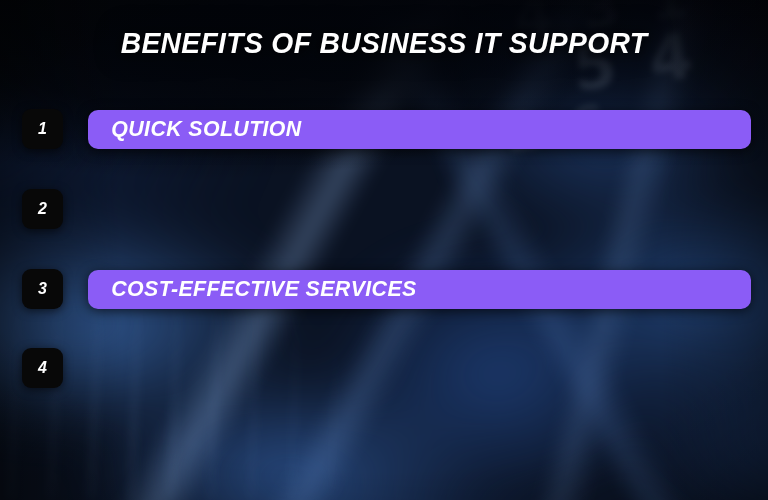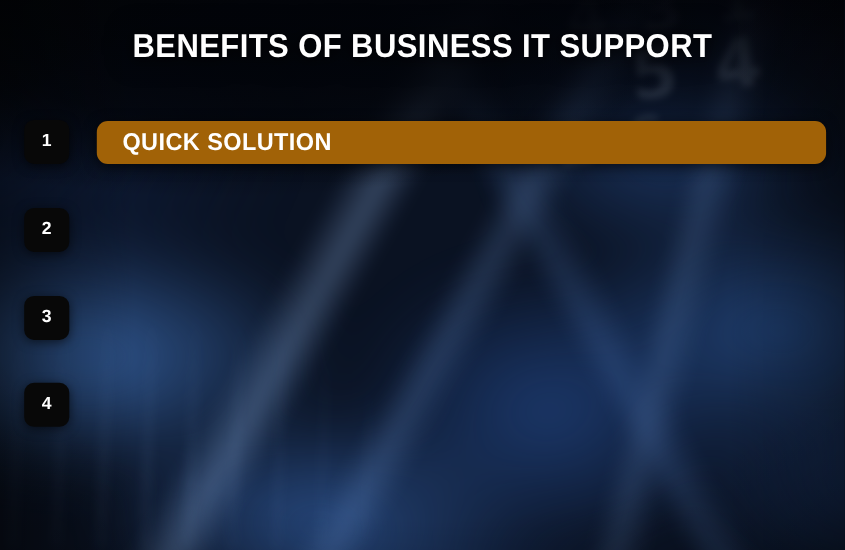--- a/index.html
+++ b/index.html
@@ -99,20 +99,21 @@
     inset: 0;
     background:
       radial-gradient(115% 100% at 50% 48%, rgba(0,0,0,0) 46%, rgba(0,0,0,.55) 100%),
       linear-gradient(90deg, rgba(0,0,0,.45) 0%, rgba(0,0,0,0) 16%, rgba(0,0,0,0) 86%, rgba(0,0,0,.34) 100%);
   }
 
   
   .content {
     position: absolute;
     inset: 0;
+    font-style: italic;
   }
   .title {
     position: absolute;
     top: 26px;
     left: 0;
     width: 768px;
     text-align: center;
     color: #ffffff;
     font-size: 30px;
     font-weight: 700;
@@ -142,21 +143,21 @@
     justify-content: center;
     font-size: 16px;
     font-weight: 700;
     box-shadow: 0 2px 10px rgba(0,0,0,.6);
   }
   .bar {
     margin-left: 25px;
     flex: 1 1 auto;
     height: 39px;
     border-radius: 10px;
-    background: #a16207;
+    background: #8b5cf6;
     display: flex;
     align-items: center;
     box-shadow: 0 2px 12px rgba(0,0,0,.65);
   }
   .bar-label {
     padding-left: 24px;
     color: #ffffff;
     font-size: 22px;
     font-weight: 700;
     letter-spacing: .4px;
@@ -197,20 +198,23 @@
         <div class="bar-label">QUICK SOLUTION</div>
       </div>
     </div>
 
     <div class="row r2">
       <div class="badge">2</div>
     </div>
 
     <div class="row r3">
       <div class="badge">3</div>
+      <div class="bar">
+        <div class="bar-label">COST-EFFECTIVE SERVICES</div>
+      </div>
     </div>
 
     <div class="row r4">
       <div class="badge">4</div>
     </div>
 
   </div>
 </div>
 
 </body></html>

